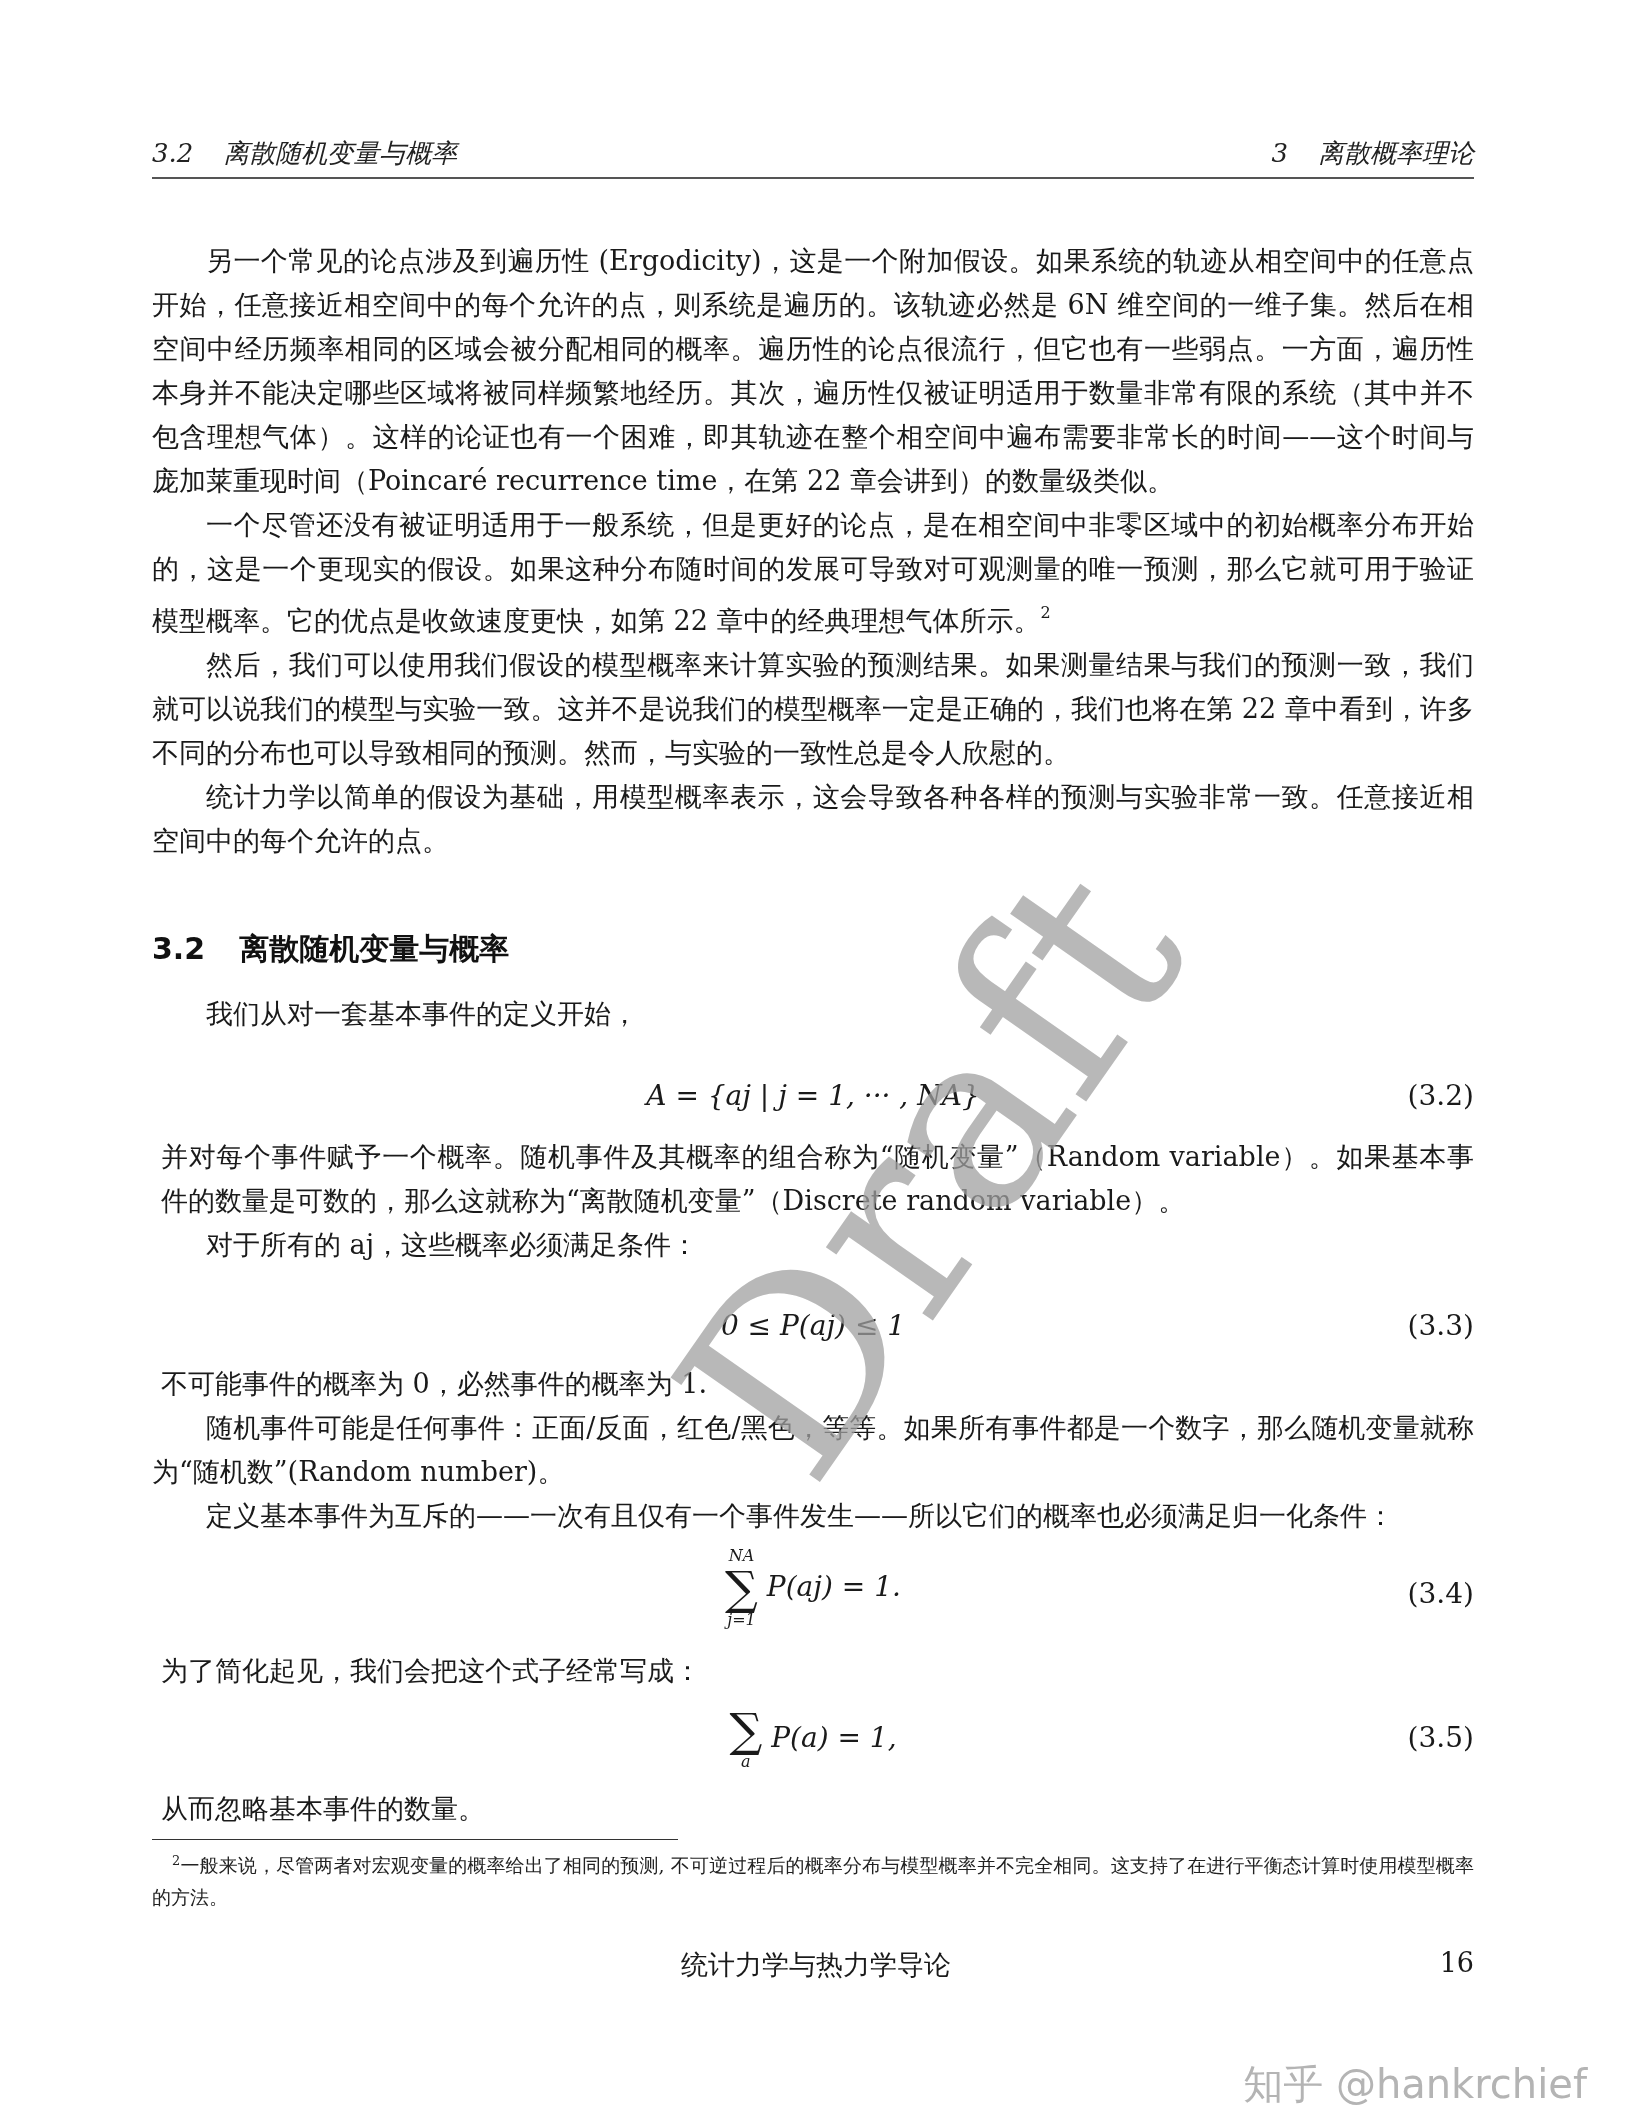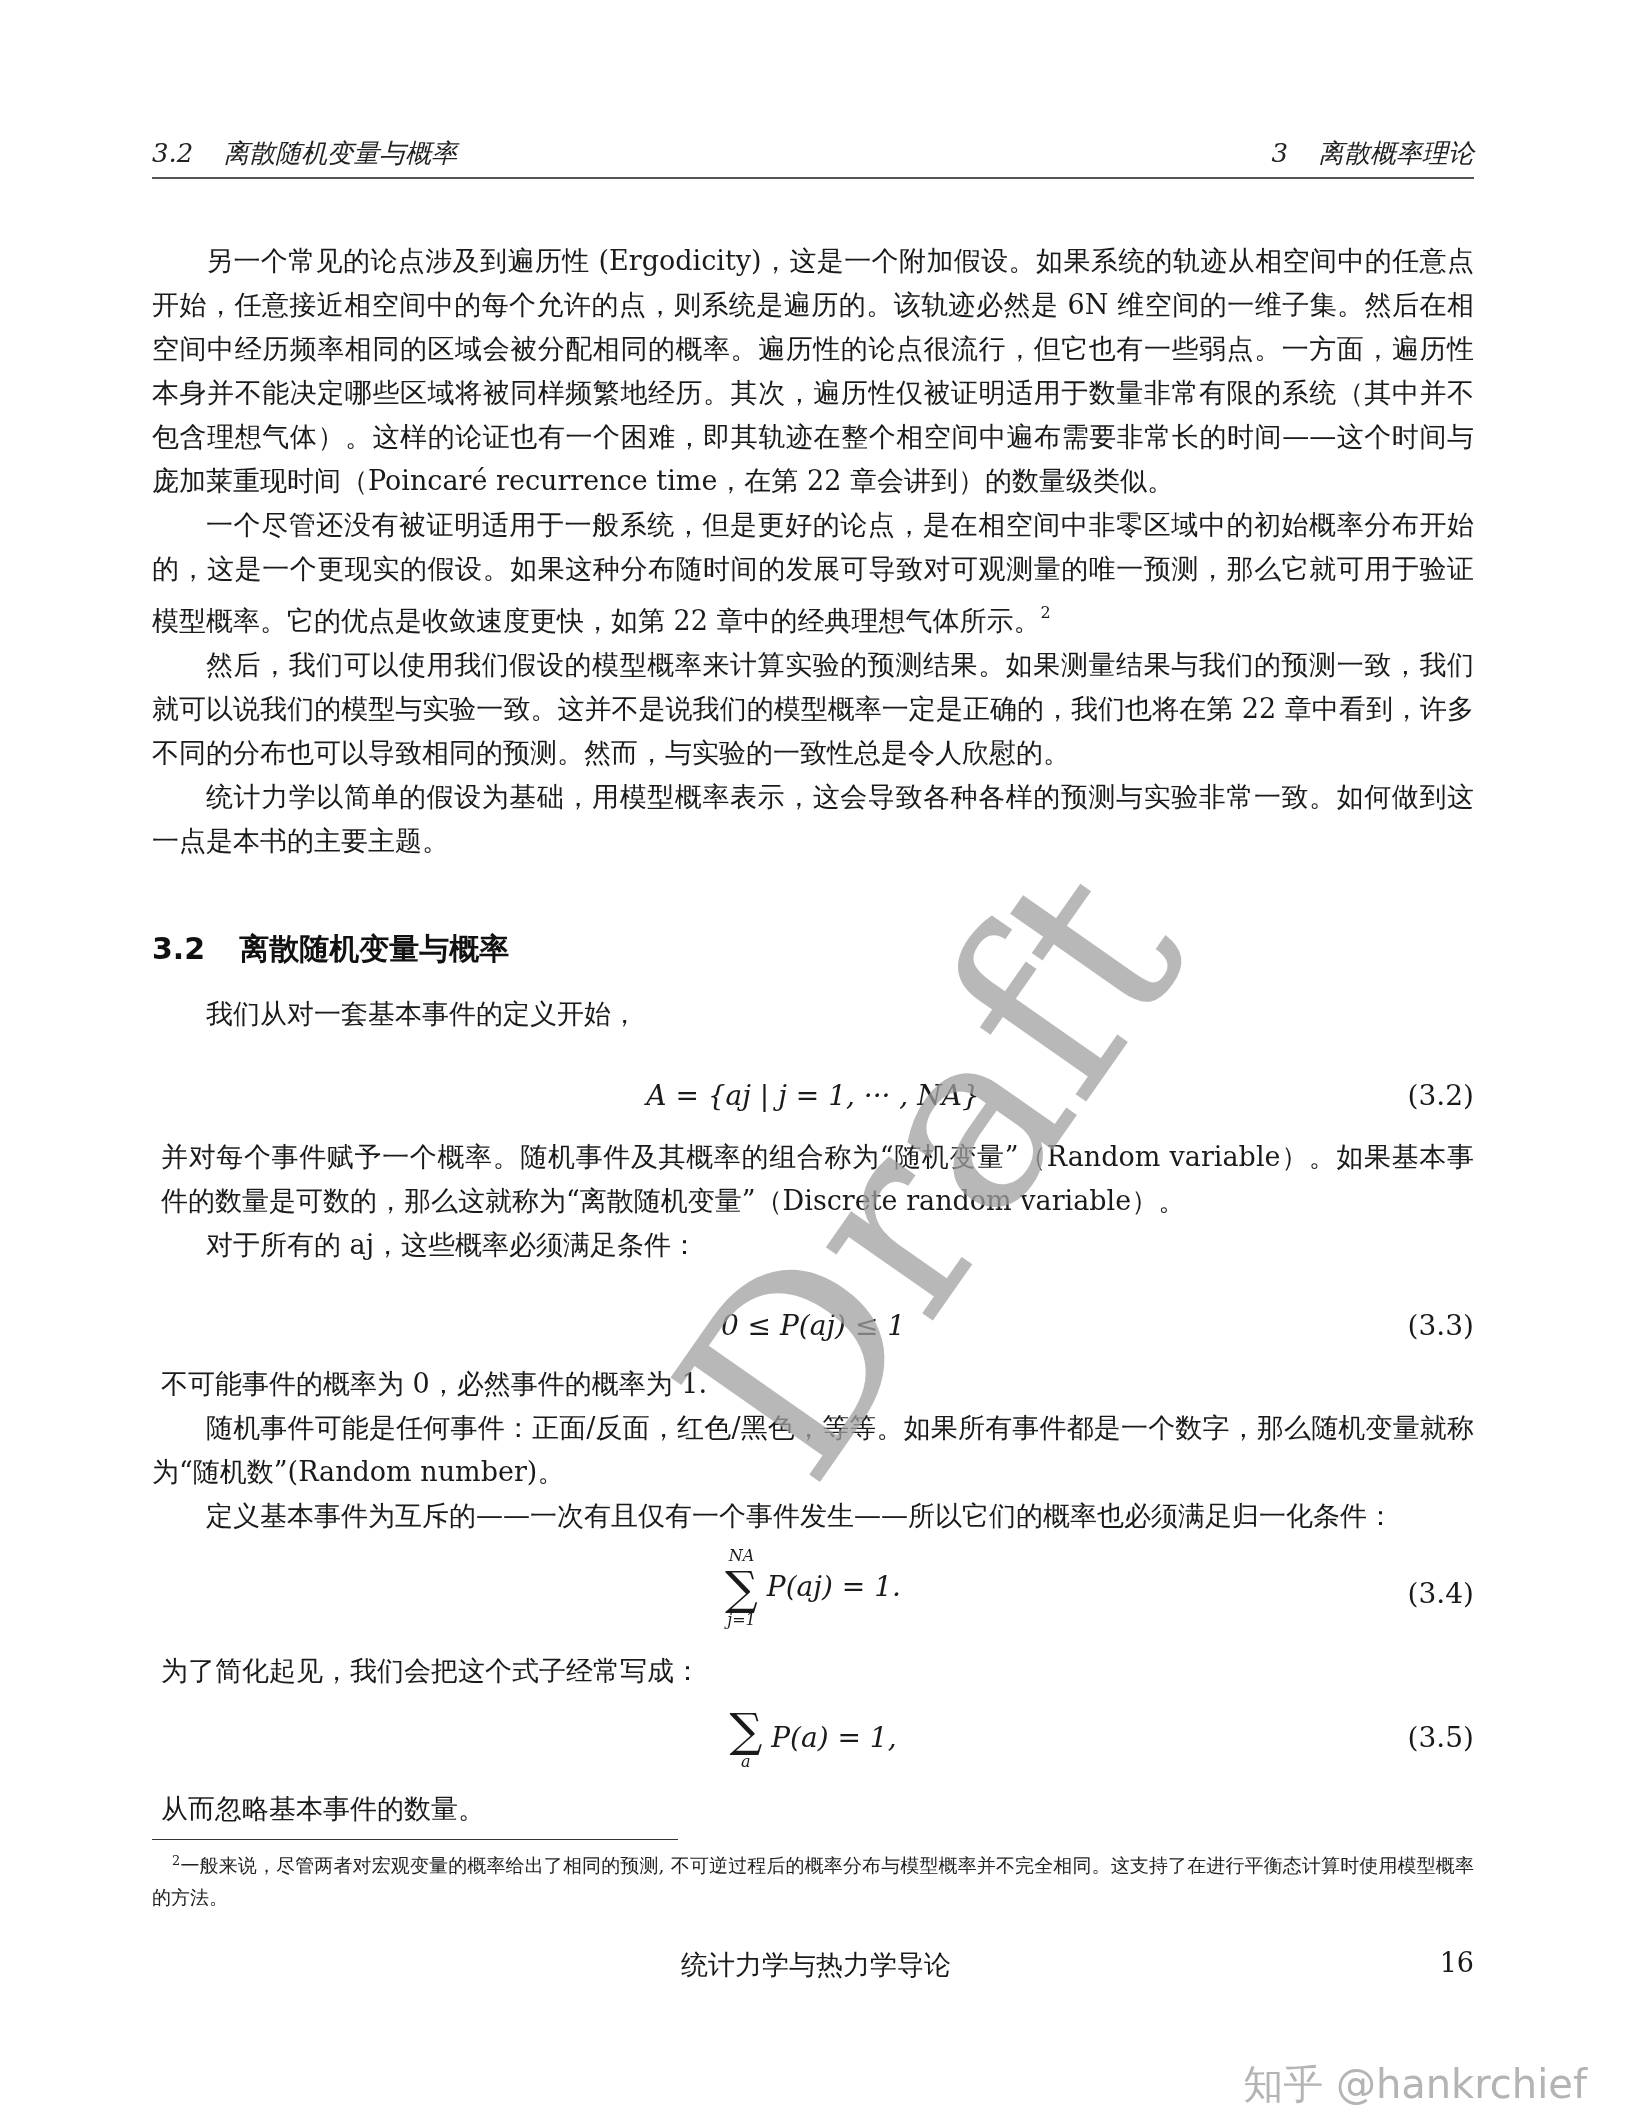--- a/index.html
+++ b/index.html
@@ -162,21 +162,21 @@
 
   <div class="header">
     <span class="left"><span class="num">3.2</span><span>离散随机变量与概率</span></span>
     <span class="right"><span class="num">3</span><span>离散概率理论</span></span>
   </div>
 
   <div class="body-text" style="top: 222px;">
     <p class="para">另一个常见的论点涉及到遍历性 (Ergodicity)，这是一个附加假设。如果系统的轨迹从相空间中的任意点开始，任意接近相空间中的每个允许的点，则系统是遍历的。该轨迹必然是 6N 维空间的一维子集。然后在相空间中经历频率相同的区域会被分配相同的概率。遍历性的论点很流行，但它也有一些弱点。一方面，遍历性本身并不能决定哪些区域将被同样频繁地经历。其次，遍历性仅被证明适用于数量非常有限的系统（其中并不包含理想气体）。这样的论证也有一个困难，即其轨迹在整个相空间中遍布需要非常长的时间——这个时间与庞加莱重现时间（Poincaré recurrence time，在第 22 章会讲到）的数量级类似。</p>
     <p class="para"><span>一个尽管还没有被证明适用于一般系统，但是更好的论点，是在相空间中非零区域中的初始概率分布开始的，这是一个更现实的假设。如果这种分布随时间的发展可导致对可观测量的唯一预测，那么它就可用于验证模型概率。它的优点是收敛速度更快，如第 22 章中的经典理想气体所示。</span><sup class="fn">2</sup></p>
     <p class="para">然后，我们可以使用我们假设的模型概率来计算实验的预测结果。如果测量结果与我们的预测一致，我们就可以说我们的模型与实验一致。这并不是说我们的模型概率一定是正确的，我们也将在第 22 章中看到，许多不同的分布也可以导致相同的预测。然而，与实验的一致性总是令人欣慰的。</p>
-    <p class="para">统计力学以简单的假设为基础，用模型概率表示，这会导致各种各样的预测与实验非常一致。如何做到这一点是本书的主要主题。</p>
+    <p class="para">统计力学以简单的假设为基础，用模型概率表示，这会导致各种各样的预测与实验非常一致。任意接近相空间中的每个允许的点。</p>
   </div>
 
   <div class="section-heading">
     <span class="sec-num">3.2</span><span>离散随机变量与概率</span>
   </div>
 
   <div class="body-text" style="top: 975px;">
     <p class="para">我们从对一套基本事件的定义开始，</p>
   </div>
 

